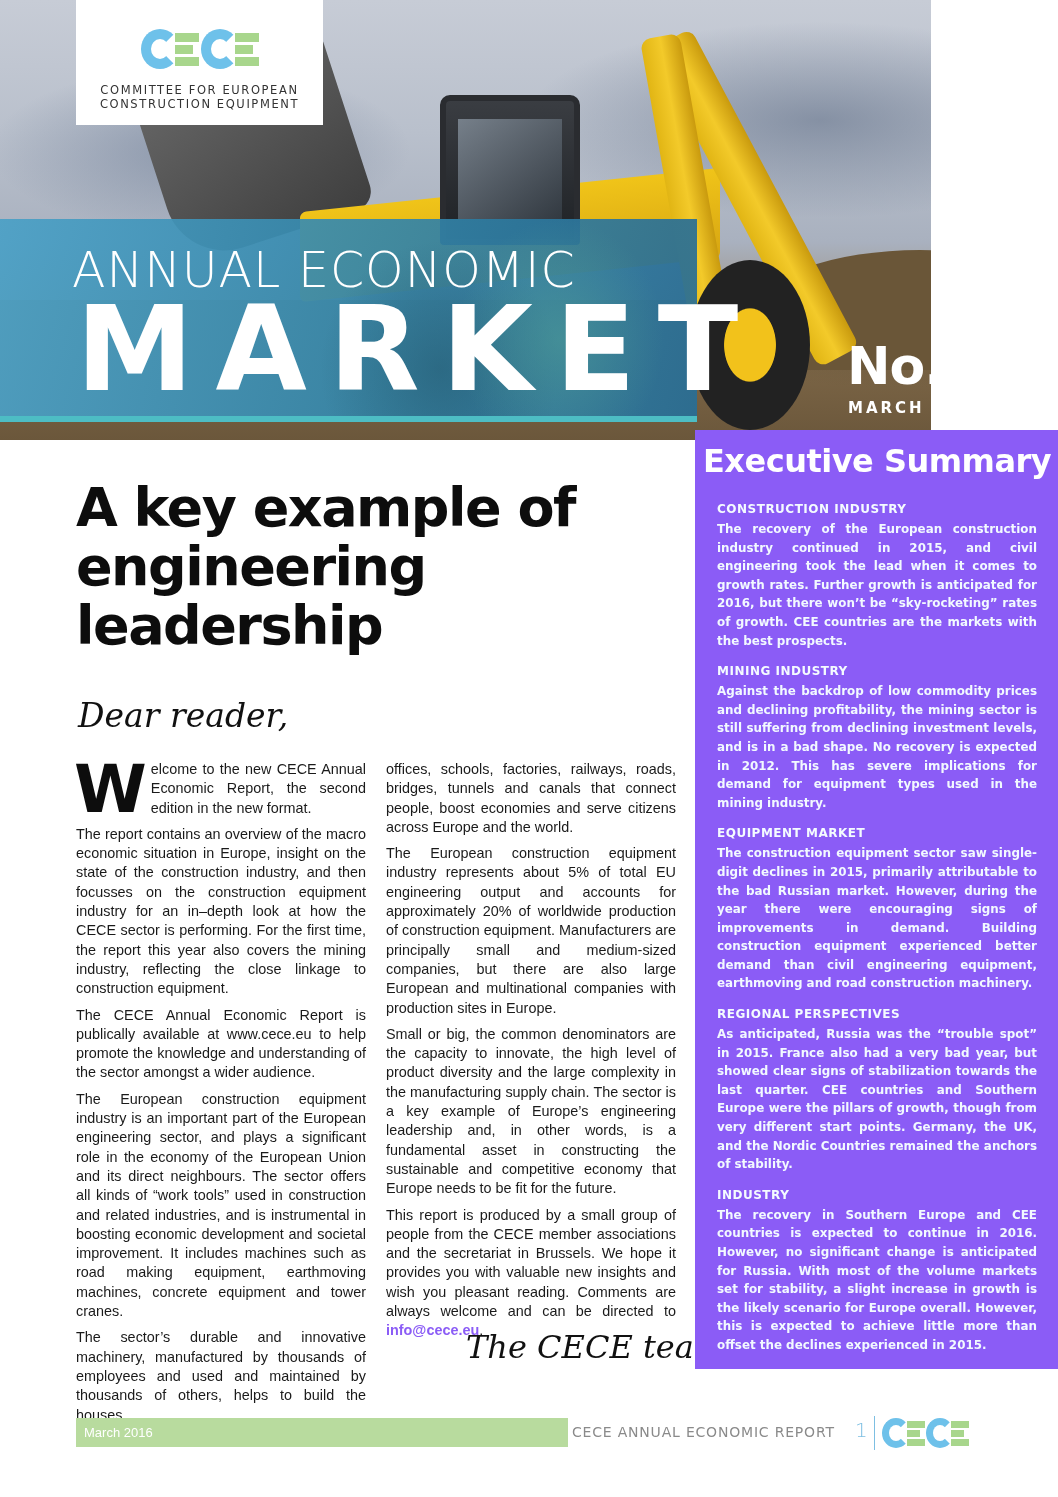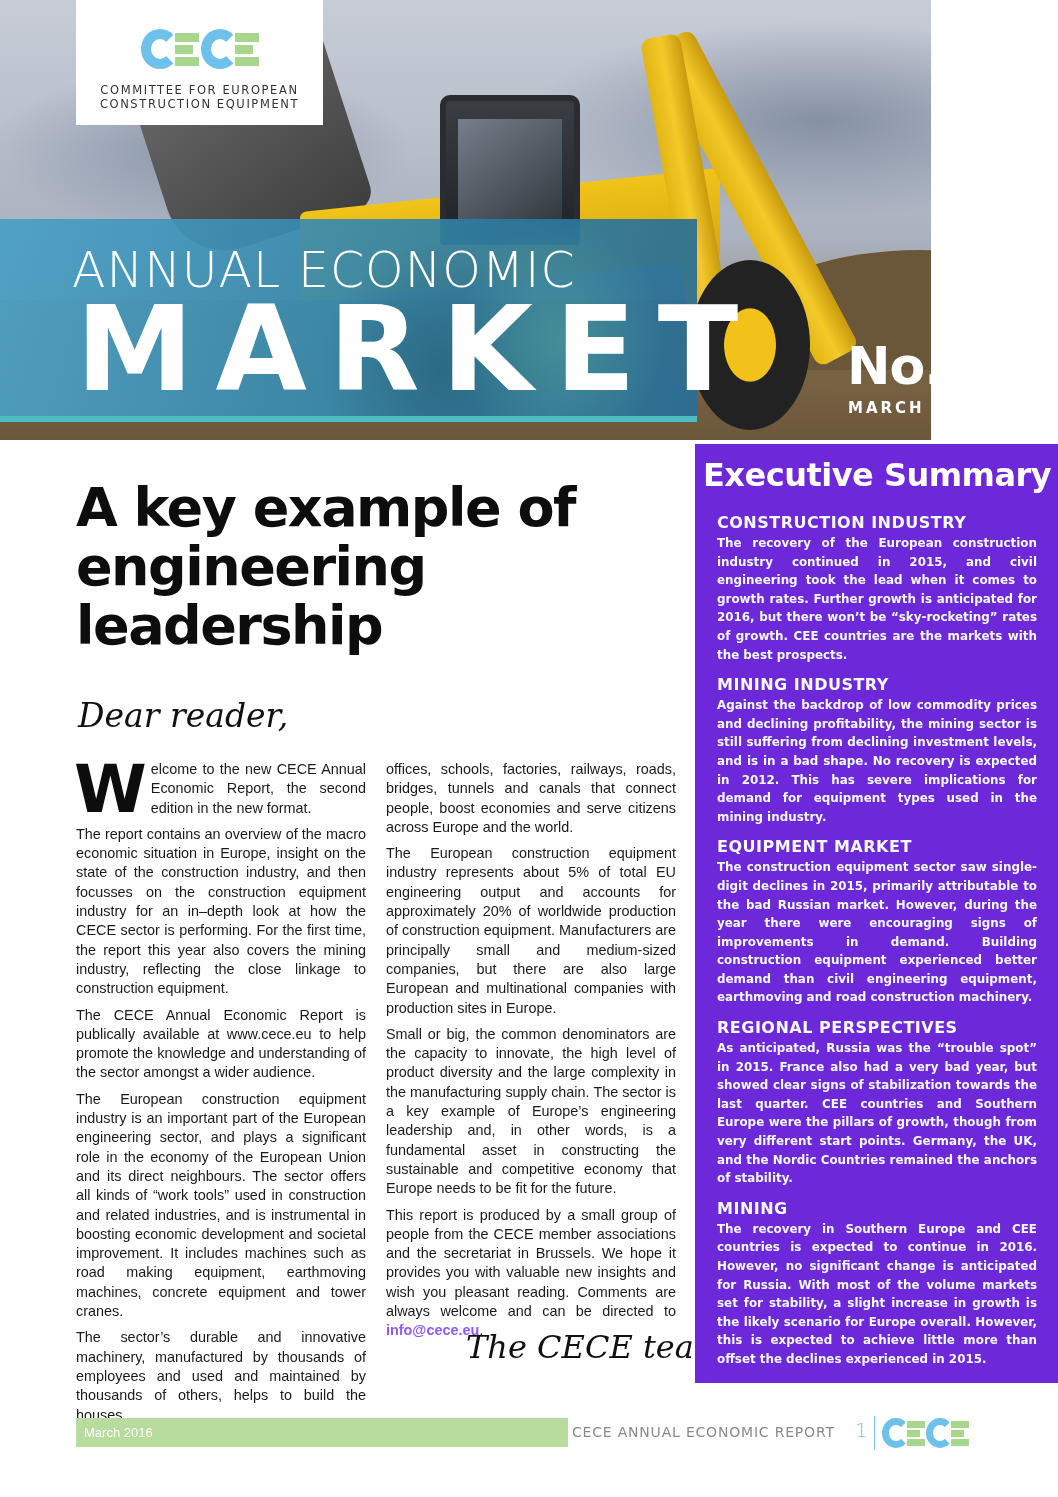--- a/index.html
+++ b/index.html
@@ -129,30 +129,30 @@
     margin: 2px 4px 0 -2px; color: #0d0d0d;
   }
   .email-link { color: #8b5cf6; text-decoration: none; font-weight: bold; }
   .signature {
     position: absolute; left: 466px; top: 1328px; font-family: "DejaVu Serif", serif; font-style: italic;
     font-size: 32px; color: #111; white-space: nowrap;
   }
 
   
   .exec-panel {
-    position: absolute; left: 695px; top: 444px; width: 363px; height: 939px; background: #6d28d9;
+    position: absolute; left: 695px; top: 430px; width: 363px; height: 939px; background: #8b5cf6;
     padding: 8px 10px 14px 22px; color: #ffffff;
   }
   .exec-title {
     font-family: "DejaVu Sans", sans-serif; font-weight: bold; font-size: 32px; color: #ffffff;
     margin-left: -14px; letter-spacing: -0.5px; white-space: nowrap; line-height: 46px; margin-bottom: 14px;
   }
   .exec-section { margin-bottom: 10px; }
   .exec-heading {
-    font-family: "DejaVu Sans", sans-serif; font-weight: bold; font-size: 16px; letter-spacing: 0.5px;
+    font-family: "DejaVu Sans", sans-serif; font-weight: bold; font-size: 12px; letter-spacing: 0.5px;
     line-height: 22px; color: #f4fbff; white-space: nowrap;
   }
   .exec-body {
     font-family: "DejaVu Sans", sans-serif; font-weight: bold; font-size: 11.9px; line-height: 18.6px;
     color: #f2f9ff; text-align: justify; width: 320px;
   }
 
   
   .footer-bar {
     position: absolute; left: 76px; top: 1418px; width: 492px; height: 29px; background: #b8db9e;
@@ -258,21 +258,21 @@
   </div>
   <div class="exec-section">
     <div class="exec-heading">EQUIPMENT MARKET</div>
     <div class="exec-body">The construction equipment sector saw single-digit declines in 2015, primarily attributable to the bad Russian market. However, during the year there were encouraging signs of improvements in demand. Building construction equipment experienced better demand than civil engineering equipment, earthmoving and road construction machinery.</div>
   </div>
   <div class="exec-section">
     <div class="exec-heading">REGIONAL PERSPECTIVES</div>
     <div class="exec-body">As anticipated, Russia was the “trouble spot” in 2015. France also had a very bad year, but showed clear signs of stabilization towards the last quarter. CEE countries and Southern Europe were the pillars of growth, though from very different start points. Germany, the UK, and the Nordic Countries remained the anchors of stability.</div>
   </div>
   <div class="exec-section">
-    <div class="exec-heading">MINING</div>
+    <div class="exec-heading">INDUSTRY</div>
     <div class="exec-body">The recovery in Southern Europe and CEE countries is expected to continue in 2016. However, no significant change is anticipated for Russia. With most of the volume markets set for stability, a slight increase in growth is the likely scenario for Europe overall.  However, this is expected to achieve little more than offset the declines experienced in 2015.</div>
   </div>
 </aside>
 
 <div class="footer-bar">
   <span class="footer-date">March 2016</span>
 </div>
 <div class="footer-title">CECE ANNUAL ECONOMIC REPORT</div>
 <div class="footer-page">1</div>
 <div class="footer-divider"></div>

